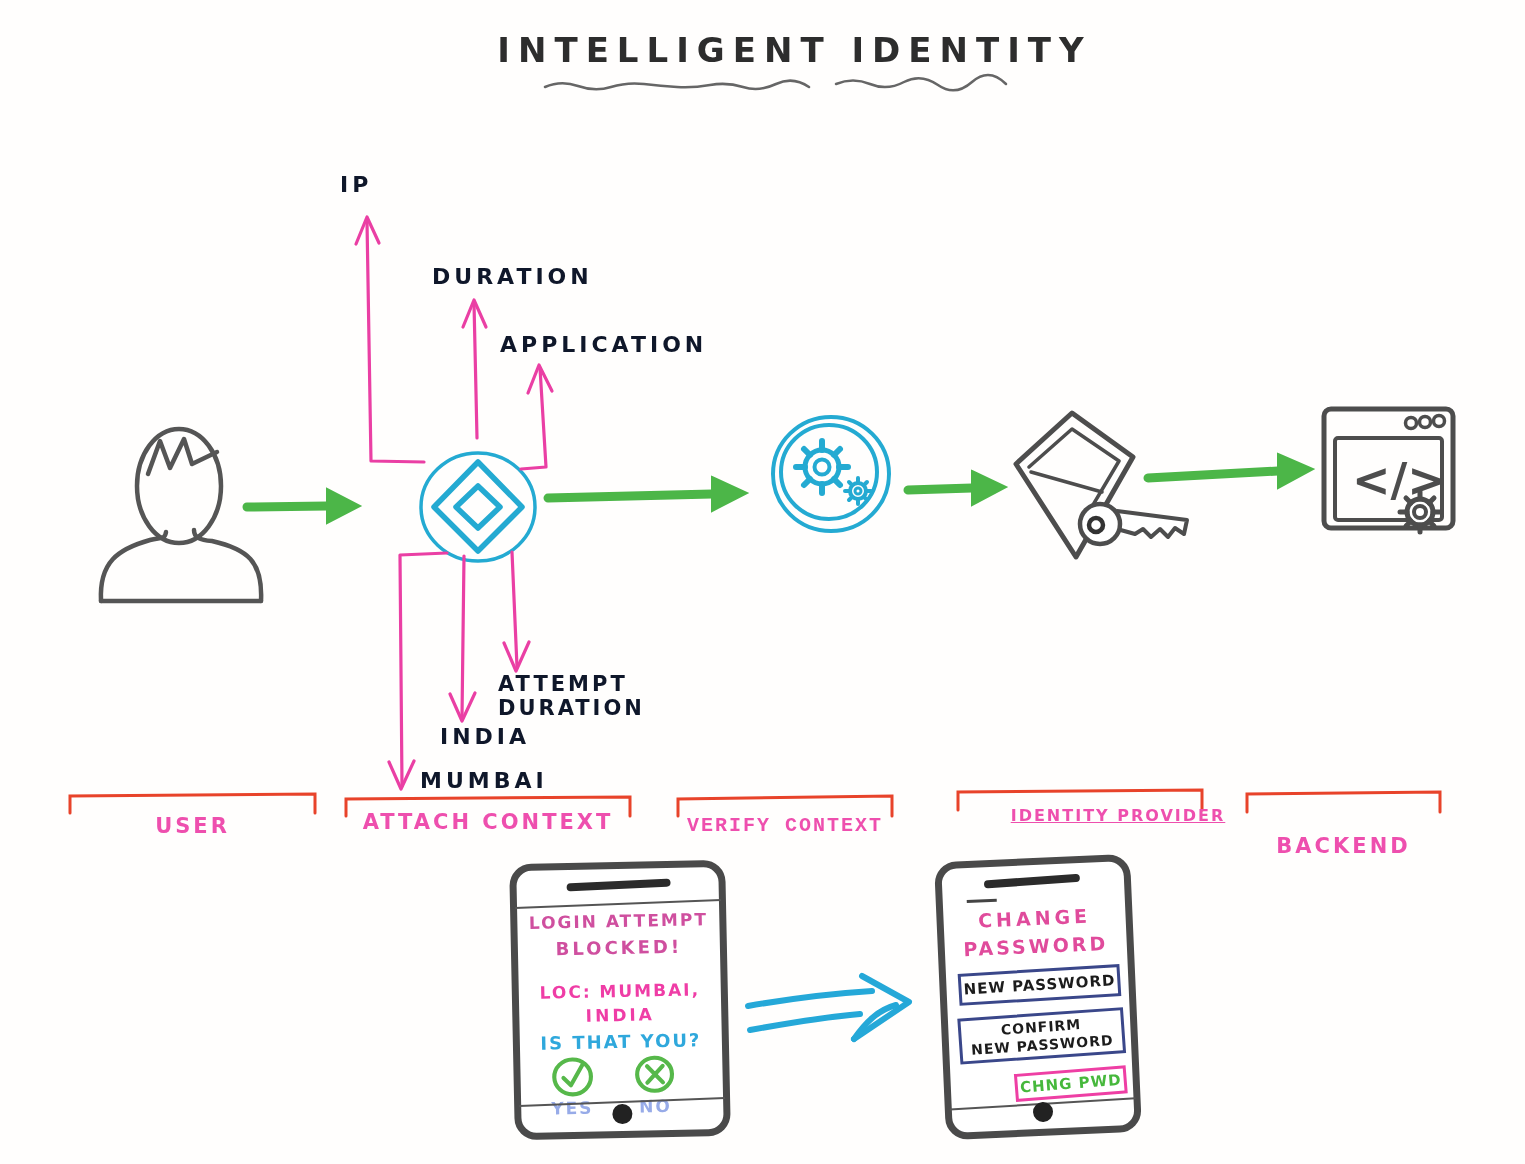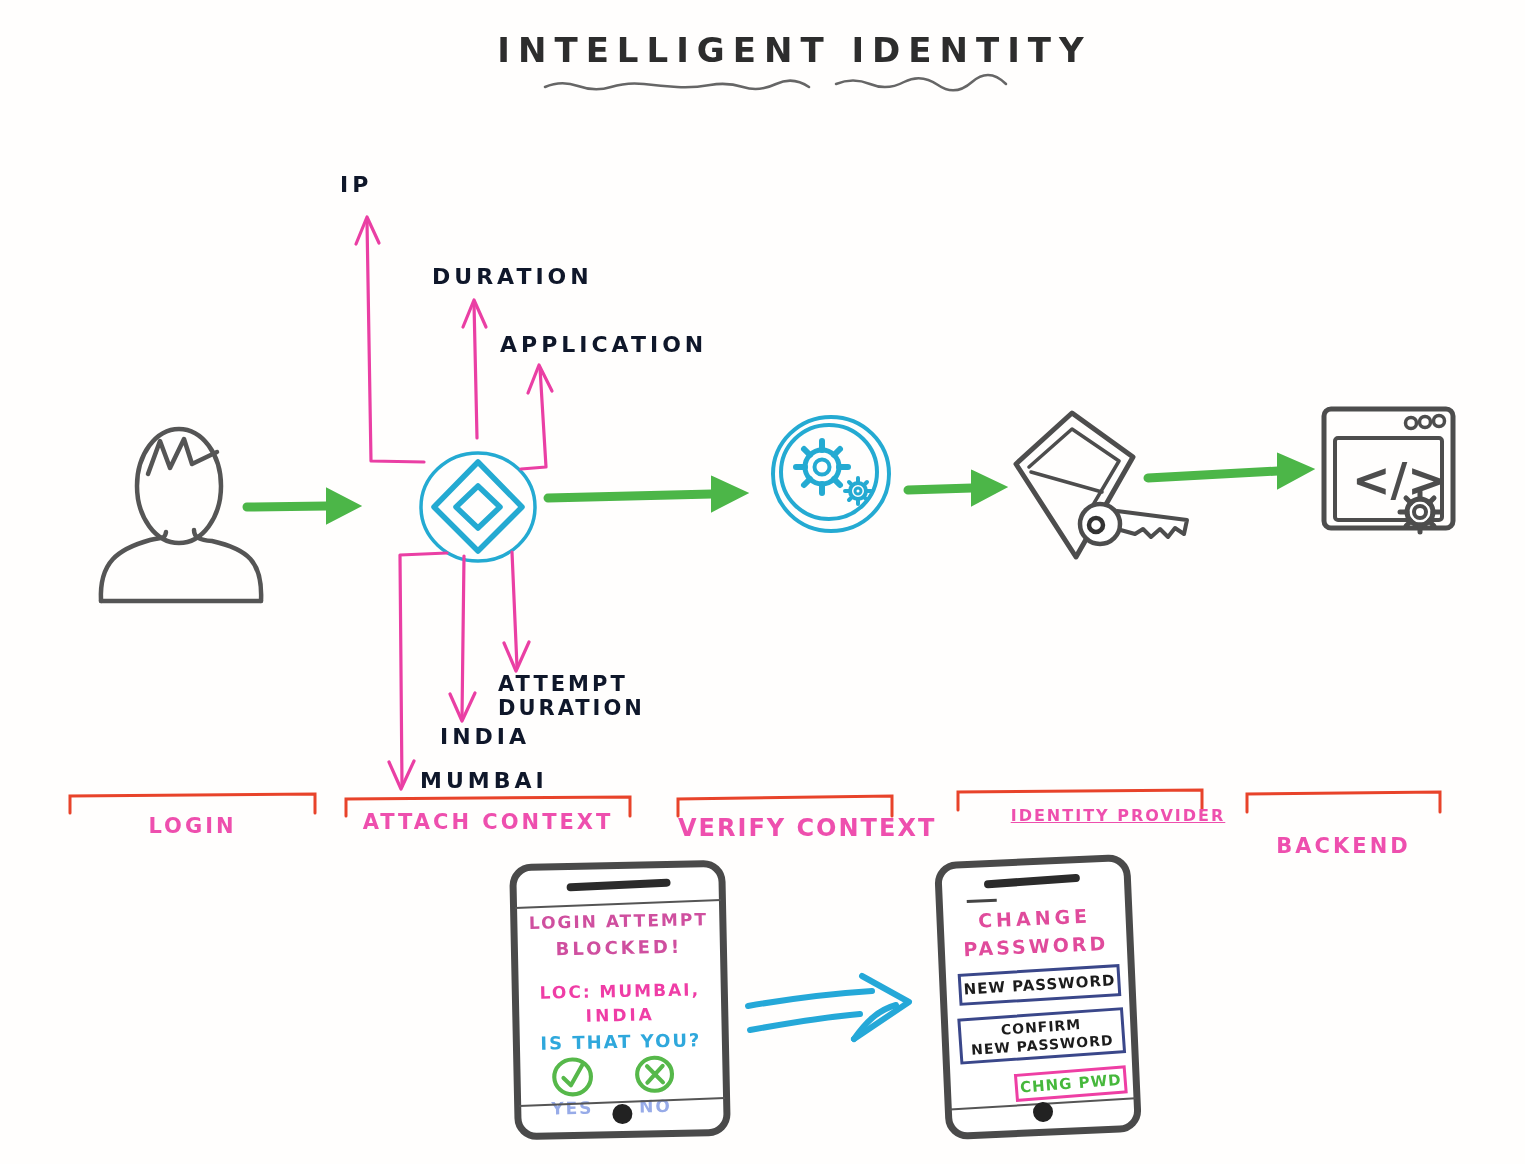--- a/index.html
+++ b/index.html
@@ -189,23 +189,23 @@
   <div class="lbl cyan ctx" style="left:340px;top:172px;">IP</div>
   <div class="lbl cyan ctx" style="left:432px;top:264px;">DURATION</div>
   <div class="lbl cyan ctx" style="left:500px;top:332px;text-align:center;">APPLICATION</div>
   <div class="lbl cyan ctx" style="left:498px;top:672px;font-size:21px;letter-spacing:3px;line-height:1.15;">
     <div>ATTEMPT</div>
     <div>DURATION</div>
   </div>
   <div class="lbl cyan ctx" style="left:440px;top:724px;">INDIA</div>
   <div class="lbl cyan ctx" style="left:420px;top:768px;">MUMBAI</div>
 
-  <div class="lbl pinktxt stage" style="left:70px;top:814px;width:245px;">LOGIN</div>
+  <div class="lbl pinktxt stage" style="left:70px;top:814px;width:245px;">USER</div>
   <div class="lbl pinktxt stage" style="left:346px;top:810px;width:284px;">ATTACH CONTEXT</div>
-  <div class="lbl pinktxt stage" style="left:678px;top:814px;width:214px;font-size:24px;letter-spacing:2px;">VERIFY CONTEXT</div>
+  <div class="lbl pinktxt stage" style="left:678px;top:814px;width:214px;font-size:20px;letter-spacing:2px;font-family:Liberation Mono, monospace;">VERIFY CONTEXT</div>
   <div class="lbl pinktxt stage" style="left:996px;top:806px;width:244px;font-size:16px;letter-spacing:2px;text-decoration:underline;">IDENTITY PROVIDER</div>
   <div class="lbl pinktxt stage" style="left:1247px;top:810px;width:193px;margin-top:24px;">BACKEND</div>
 
   <div class="phone" style="left:512px;top:862px;width:216px;height:276px;transform:rotate(-1.2deg);">
     <div class="abs speaker" style="left:50px;top:12px;width:104px;transform:rotate(-1.5deg);"></div>
     <div class="abs hline" style="top:34px;transform:rotate(-1deg);"></div>
     <div class="abs ph-txt" style="top:42px;font-size:17px;letter-spacing:2px;color:#cf4f9f;">LOGIN ATTEMPT</div>
     <div class="abs ph-txt" style="top:68px;font-size:18px;letter-spacing:3px;color:#cf4f9f;">BLOCKED!</div>
     <div class="abs ph-txt" style="top:112px;font-size:17px;letter-spacing:2px;color:#ef3da6;">LOC: MUMBAI,</div>
     <div class="abs ph-txt" style="top:136px;font-size:17px;letter-spacing:3px;color:#ef3da6;">INDIA</div>

